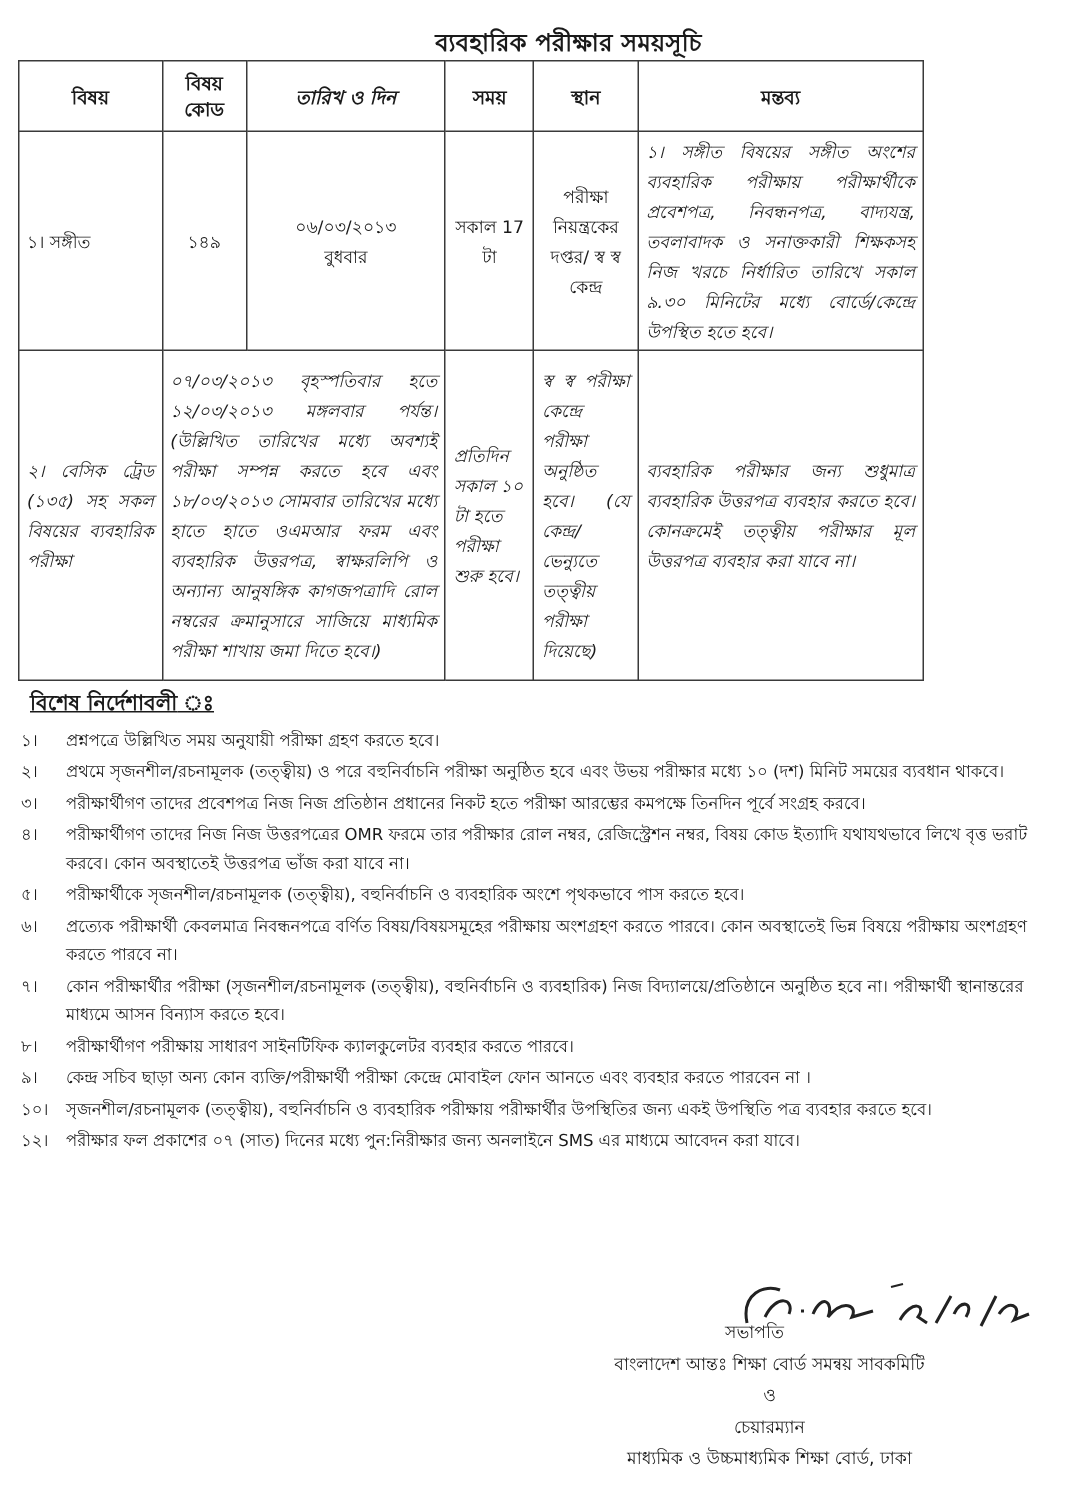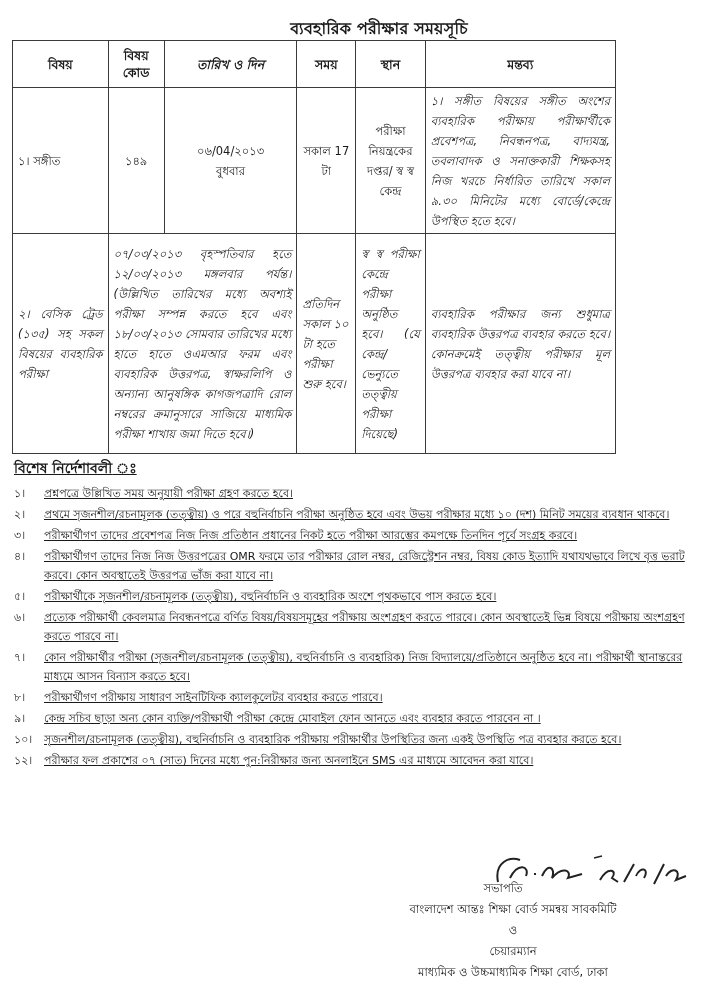--- a/index.html
+++ b/index.html
@@ -17,26 +17,26 @@
   .c-time { width:52px; }
   .c-place { width:64px; }
   .c-note { width:226px; }
   td.center { text-align:center; }
   td.top { vertical-align:top;font-style:italic; }
   td.just { text-align:justify; }
   .row1 td { height:141px; }
   .row2 td { height:215px; }
   .dline { display:block; }
   .instr { position:absolute; left:14px; top:457px; width:700px; }
-  .instr-head { font-size:14px; font-weight:bold; text-decoration:underline; margin-left:0; }
+  .instr-head { font-size:14px; font-weight:bold; text-decoration:underline; margin-left:6px; }
   .instr-head .colon { text-decoration:none; }
   ol.rules { list-style:none; margin:3px 0 0 0; padding:0; font-size:11px; line-height:19px; }
   ol.rules li { display:flex; margin-bottom:2px; }
   ol.rules li .num { width:30px; flex:0 0 30px; text-align:left; }
-  ol.rules li .txt { flex:1;text-decoration:underline; }
+  ol.rules li .txt { flex:1; }
   .sig { position:absolute; left:300px; top:852px; width:426px; }
   .sig-mark { position:absolute; left:190px; top:0; width:200px; height:40px; }
   .sig-text { position:absolute; top:26px; left:0; width:426px; text-align:center; font-size:11.5px; line-height:21px; }
   .sig-text .chair { margin-left:-20px; }
 </style>
 </head>
 <body>
 
 <div class="title">ব্যবহারিক পরীক্ষার সময়সূচি</div>
 
@@ -47,21 +47,21 @@
     <th class="c-code">বিষয় কোড</th>
     <th class="c-date">তারিখ ও দিন</th>
     <th class="c-time">সময়</th>
     <th class="c-place">স্থান</th>
     <th class="c-note">মন্তব্য</th>
   </tr>
   <tr class="row1">
     <td>১। সঙ্গীত</td>
     <td class="center">১৪৯</td>
     <td class="center">
-      <span class="dline">০৬/04/২০১৩</span>
+      <span class="dline">০৬/০৩/২০১৩</span>
       <span class="dline">বুধবার</span>
     </td>
     <td class="center">সকাল 17 টা</td>
     <td class="center">পরীক্ষা নিয়ন্ত্রকের দপ্তর/ স্ব স্ব কেন্দ্র</td>
     <td class="just top">১। সঙ্গীত বিষয়ের সঙ্গীত অংশের ব্যবহারিক পরীক্ষায় পরীক্ষার্থীকে প্রবেশপত্র, নিবন্ধনপত্র, বাদ্যযন্ত্র, তবলাবাদক ও সনাক্তকারী শিক্ষকসহ নিজ খরচে নির্ধারিত তারিখে সকাল ৯.৩০ মিনিটের মধ্যে বোর্ডে/কেন্দ্রে উপস্থিত হতে হবে।</td>
   </tr>
   <tr class="row2">
     <td class="just top">২। বেসিক ট্রেড (১৩৫) সহ সকল বিষয়ের ব্যবহারিক পরীক্ষা</td>
     <td class="just top" colspan="2">০৭/০৩/২০১৩ বৃহস্পতিবার হতে ১২/০৩/২০১৩ মঙ্গলবার পর্যন্ত। (উল্লিখিত তারিখের মধ্যে অবশ্যই পরীক্ষা সম্পন্ন করতে হবে এবং ১৮/০৩/২০১৩ সোমবার তারিখের মধ্যে হাতে হাতে ওএমআর ফরম এবং ব্যবহারিক উত্তরপত্র, স্বাক্ষরলিপি ও অন্যান্য আনুষঙ্গিক কাগজপত্রাদি রোল নম্বরের ক্রমানুসারে সাজিয়ে মাধ্যমিক পরীক্ষা শাখায় জমা দিতে হবে।)</td>
     <td class="top">প্রতিদিন সকাল ১০ টা হতে পরীক্ষা শুরু হবে।</td>

